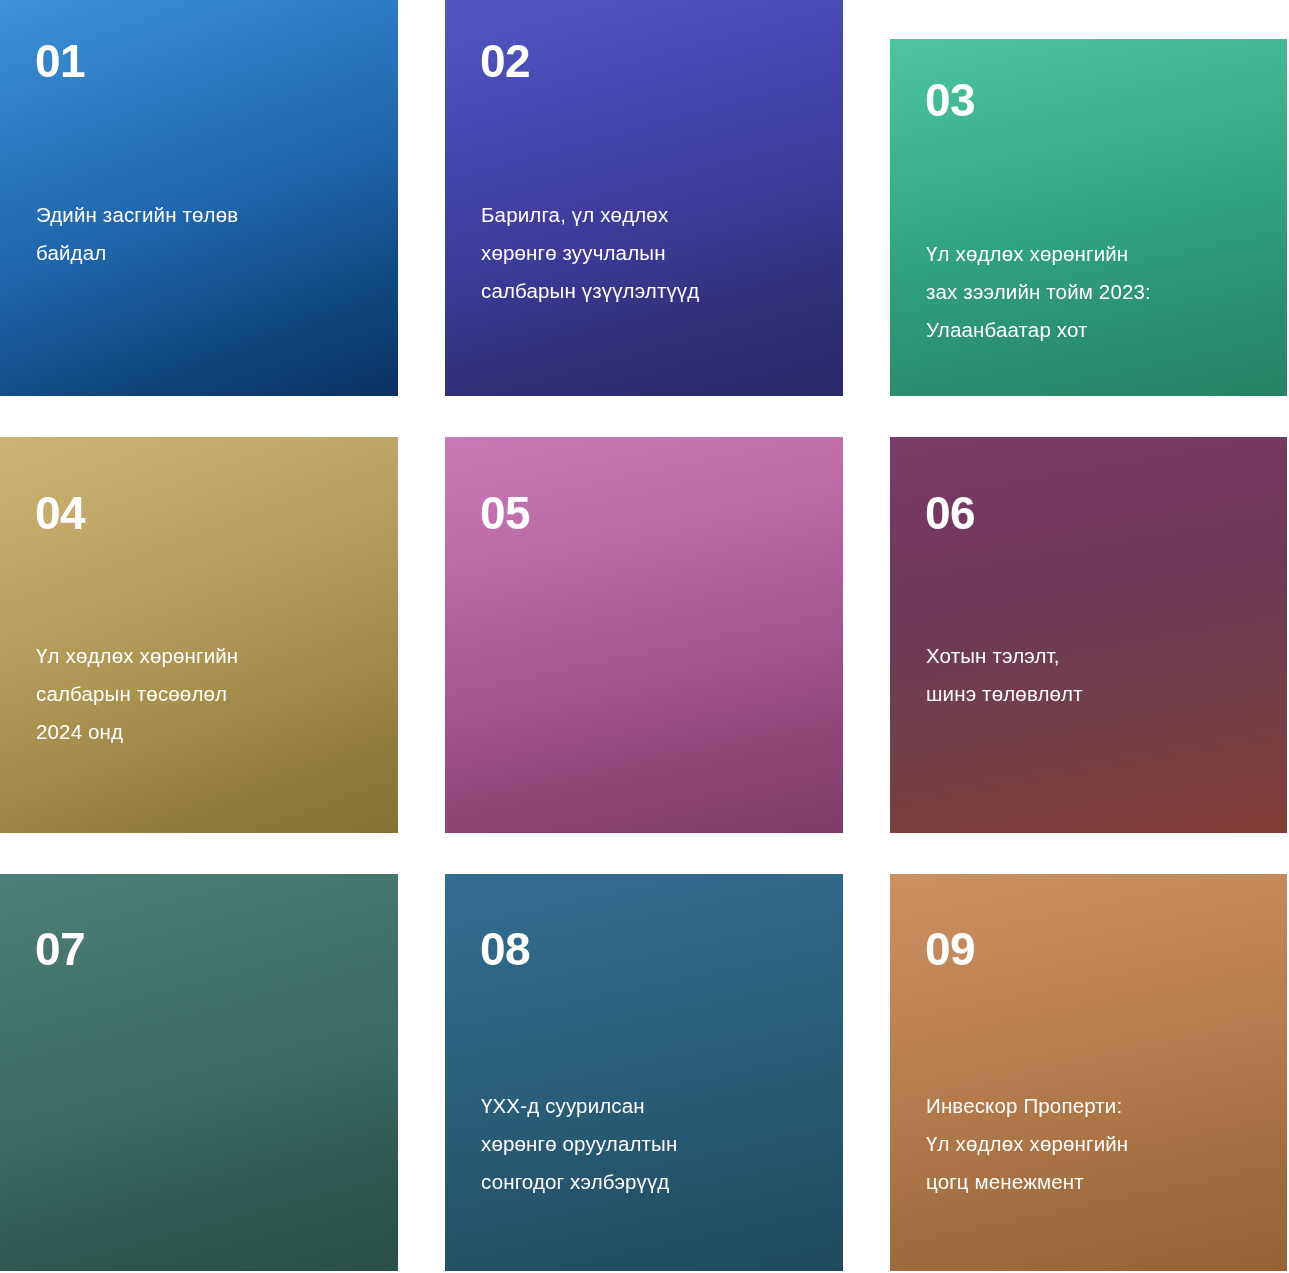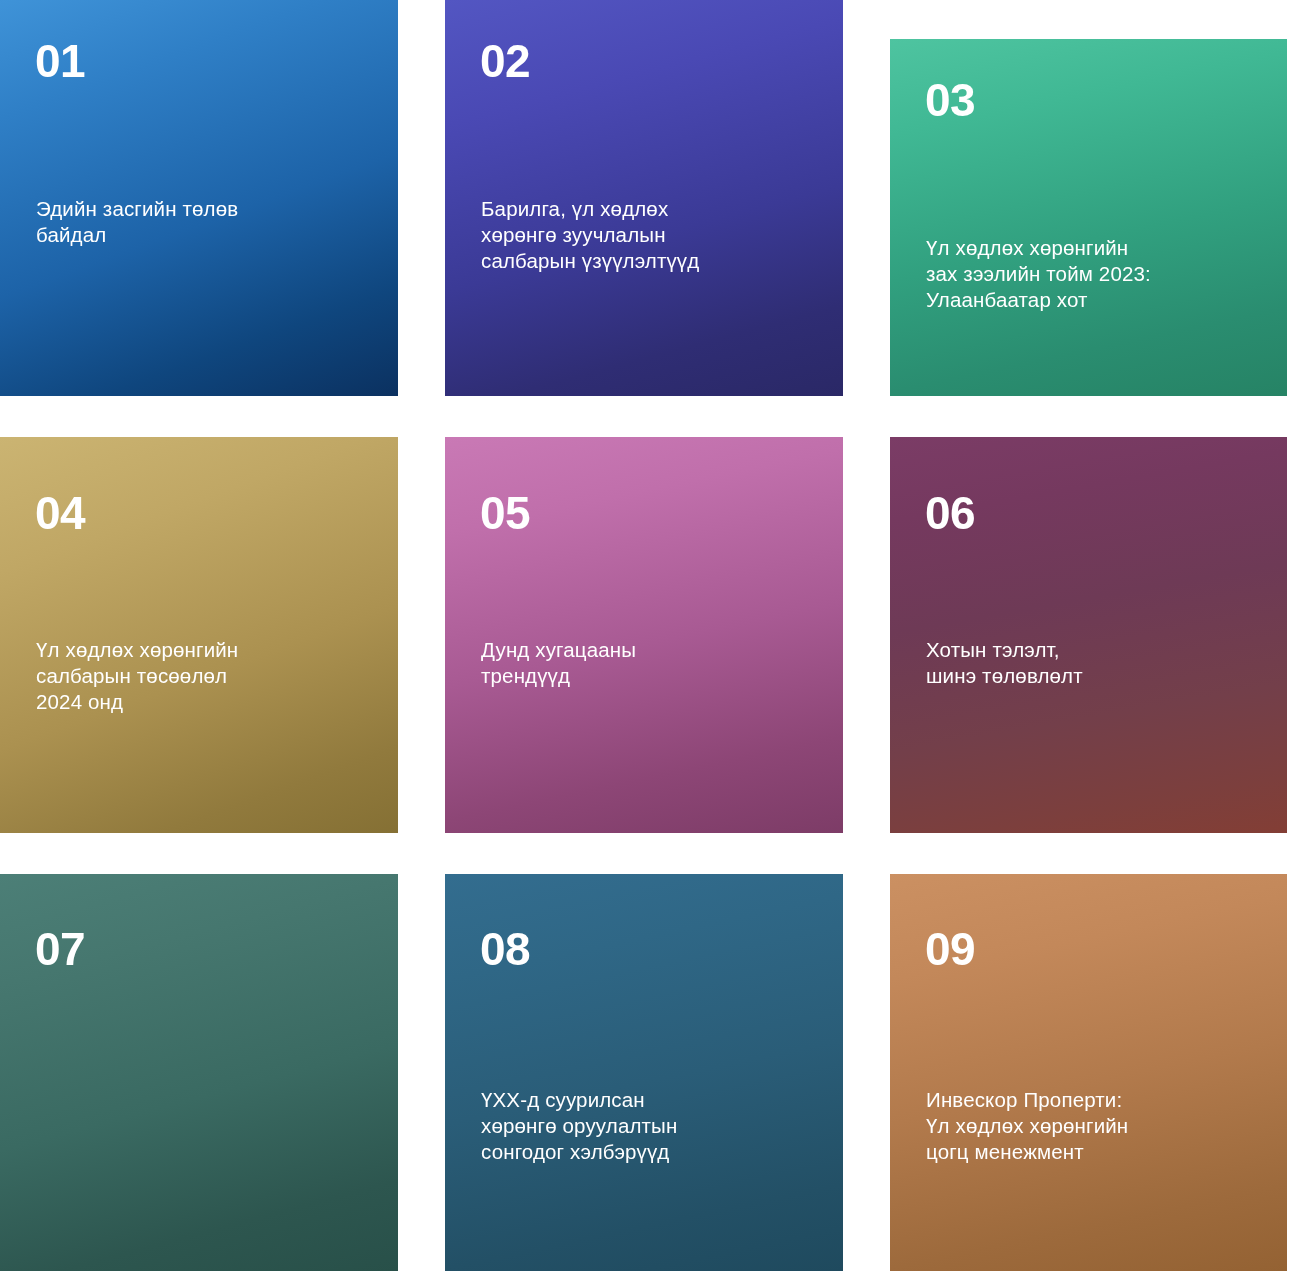--- a/index.html
+++ b/index.html
@@ -43,21 +43,21 @@
     color: #ffffff;
     letter-spacing: -0.5px;
   }
 
   .card-title {
     position: absolute;
     left: 36px;
     right: 26px;
     top: 196px;
     font-size: 20.5px;
-    line-height: 26px;
+    line-height: 38px;
     font-weight: 400;
     color: #ffffff;
     letter-spacing: 0.15px;
     white-space: pre-line;
   }
 
   
   .card.r2 .card-number { top: 53px; }
   .card.r2 .card-title  { top: 200px; }
   .card.r3 .card-number { top: 52px; }
@@ -101,22 +101,20 @@
 
   <div class="card r2 g04">
     <div class="card-number">04</div>
     <div class="card-title">Үл хөдлөх хөрөнгийн
 салбарын төсөөлөл
 2024 онд</div>
   </div>
 
   <div class="card r2 g05">
     <div class="card-number">05</div>
-    <div class="card-title">Дунд хугацааны
-трендүүд</div>
   </div>
 
   <div class="card r2 g06">
     <div class="card-number">06</div>
     <div class="card-title">Хотын тэлэлт,
 шинэ төлөвлөлт</div>
   </div>
 
   <div class="card r3 g07">
     <div class="card-number">07</div>

